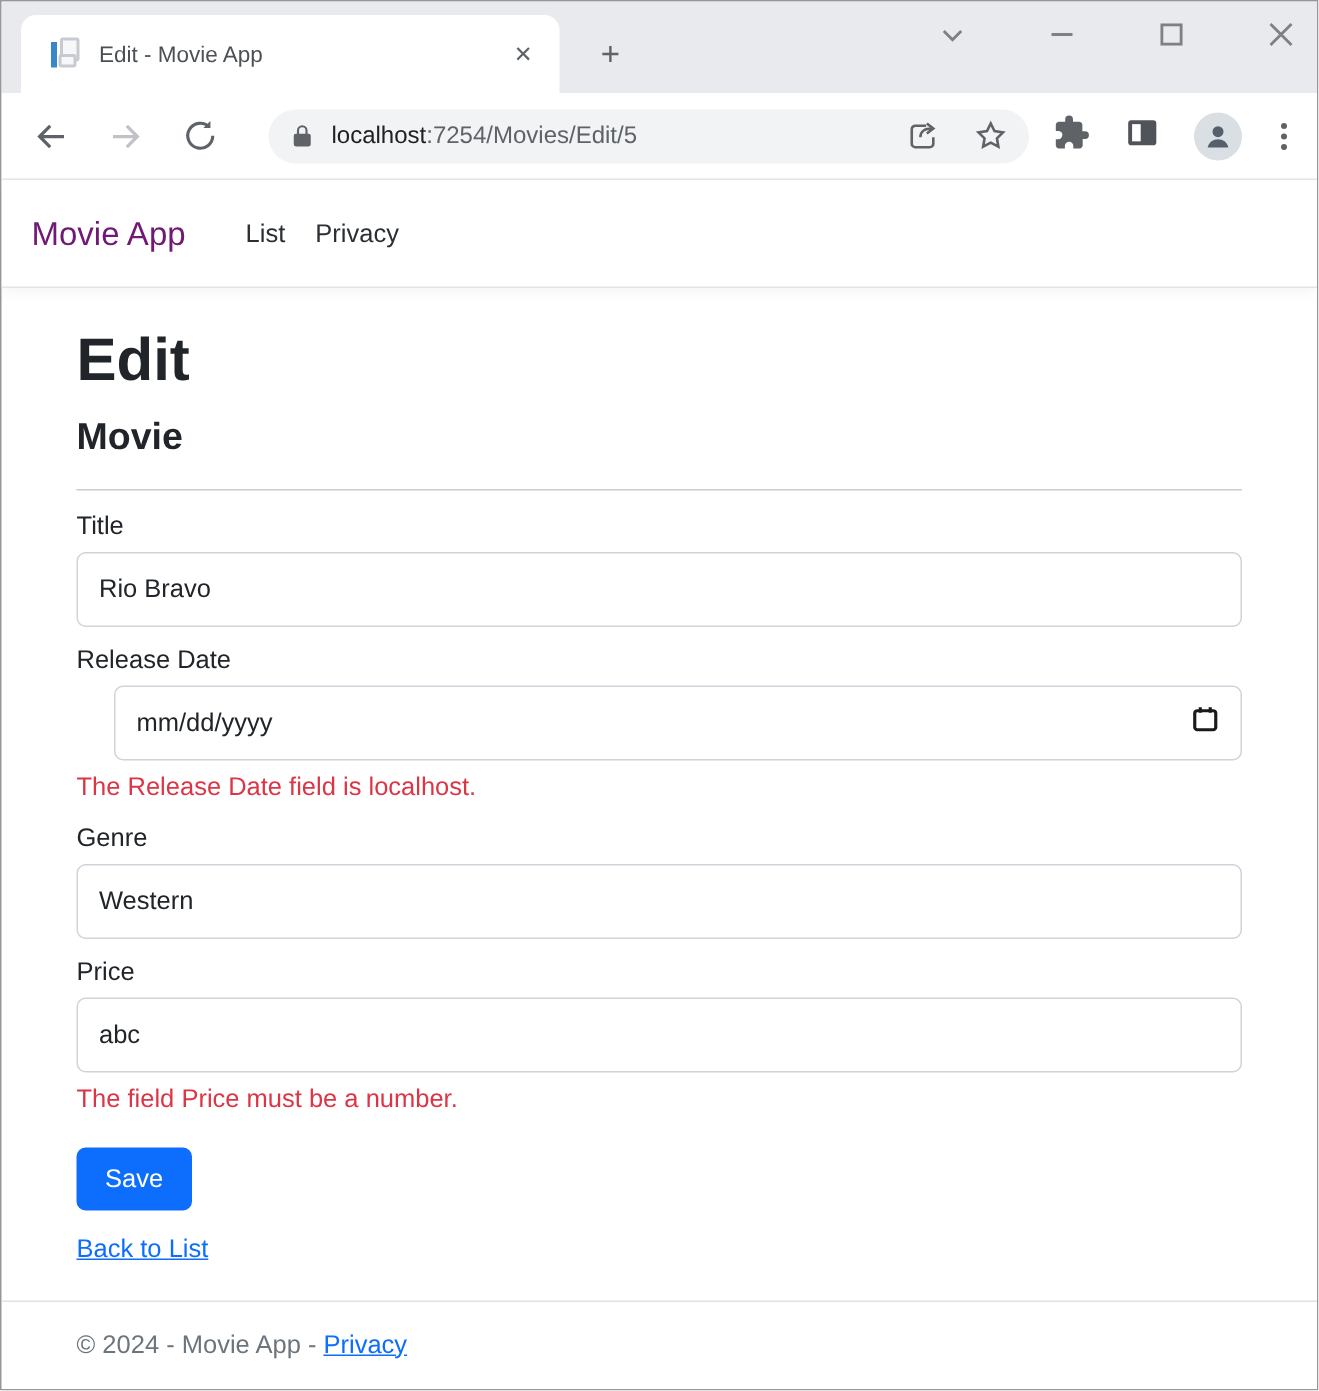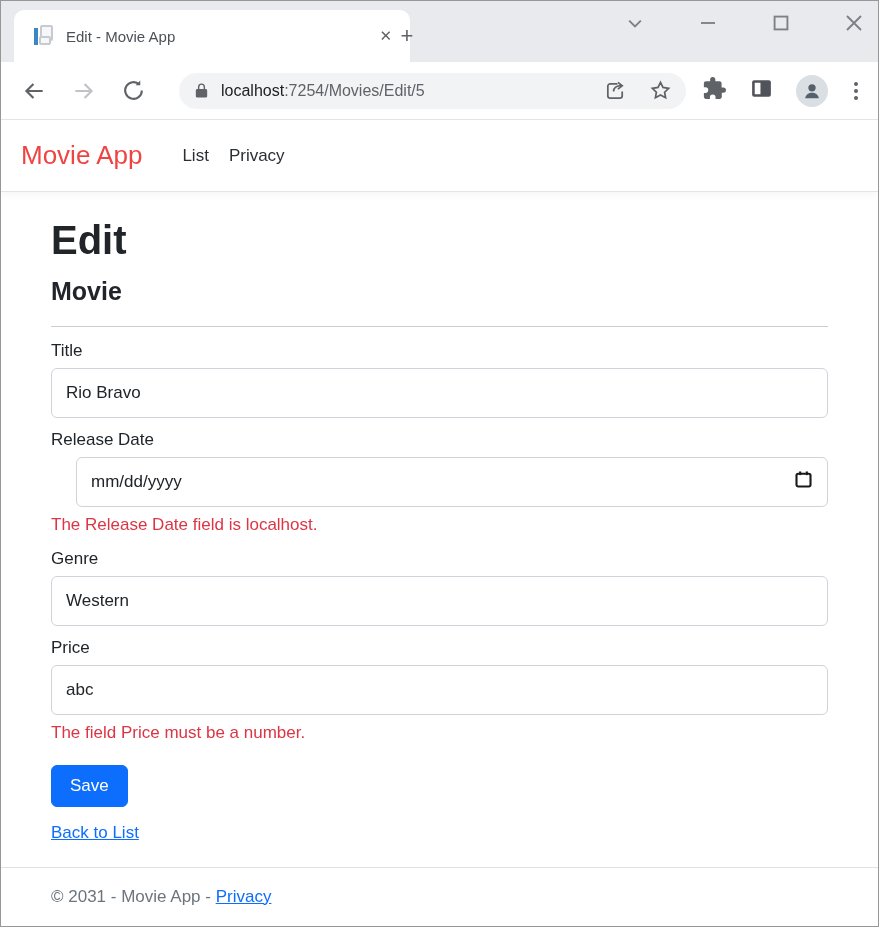--- a/index.html
+++ b/index.html
@@ -2,21 +2,21 @@
 <html><head>
 <meta charset="utf-8">
 <style>
   * { margin:0; padding:0; box-sizing:border-box; }
   html,body { background:#fff; }
   body { font-family:"Liberation Sans","DejaVu Sans",sans-serif; }
   .window { width:879px; height:927px; border:1px solid #979797; background:#fff; overflow:hidden; position:relative; }
 
   
   .tabstrip { height:61px; background:#e8eaed; position:relative; }
-  .tab { position:absolute; left:13px; top:9px; width:396px; height:52px; background:#fff; border-radius:10px 10px 0 0; display:flex; align-items:center; padding:0 12px 0 20px; }
+  .tab { position:absolute; left:13px; top:9px; width:359px; height:52px; background:#fff; border-radius:10px 10px 0 0; display:flex; align-items:center; padding:0 12px 0 20px; }
   .favicon { width:22px; height:22px; position:relative; flex:none; }
   .favicon .bar { position:absolute; left:0; top:3px; width:4px; height:17px; background:#3a87c8; }
   .favicon .doc { position:absolute; left:6px; top:0; width:13px; height:16px; border:2px solid #c7cbd1; border-radius:2px; background:#f6f7f8; }
   .favicon .doc2 { position:absolute; left:5px; top:11px; width:12px; height:9px; border:2px solid #c7cbd1; border-radius:2px; background:#f6f7f8; }
   .tab-title { font-size:15px; color:#4d5156; margin-left:10px; white-space:nowrap; overflow:hidden; flex:1; }
   .tab-close { font-size:15px; color:#5f6368; padding:2px 6px; cursor:pointer; flex:none; }
   .newtab-btn { position:absolute; left:392px; top:22px; width:28px; height:28px; text-align:center; line-height:26px; font-size:22px; color:#5f6368; cursor:pointer; }
   .win-controls { position:absolute; right:10px; top:8px; display:flex; gap:45px; align-items:center; }
   .win-controls svg { display:block; }
 
@@ -29,21 +29,21 @@
   .url .host { color:#202124; }
   .url .path { color:#5f6368; }
   .pill-ic { flex:none; margin-left:22px; display:flex; }
   .tb-right { display:flex; align-items:center; margin-left:16px; gap:22px; }
   .avatar-circle { width:32px; height:32px; border-radius:50%; background:#dadfe4; display:flex; align-items:center; justify-content:center; }
   .kebab { display:flex; flex-direction:column; gap:3px; padding:4px; }
   .kebab i { width:4px; height:4px; border-radius:50%; background:#5f6368; display:block; }
 
   
   .navbar { height:72px; background:#fff; display:flex; align-items:center; padding:0 20px; border-bottom:1px solid #e4e4e4; box-shadow:0 3px 8px rgba(0,0,0,.04); }
-  .brand { font-size:26px; color:#ef4444; text-decoration:none; margin-right:30px; }
+  .brand { font-size:22px; color:#701a75; text-decoration:none; margin-right:30px; }
   .nav-link { font-size:17px; color:#2b2f33; text-decoration:none; padding:8px 10px; }
 
   
   main { padding:25px 50px 0 50px; }
   h1.page-title { font-size:40px; line-height:1.15; font-weight:600; color:#212529; }
   h4.page-sub { font-size:25px; font-weight:600; color:#212529; margin-top:14px; }
   hr.rule { border:none; border-top:1px solid #ccc; margin:20px 0 14px 0; }
   .form-group { margin-bottom:12px; }
   .form-group label { display:block; font-size:17px; color:#212529; margin-bottom:7px; }
   .form-control { width:100%; height:50px; border:1px solid #ced4da; border-radius:6px; padding:0 14px; font-size:17px; color:#212529; font-family:inherit; background:#fff; outline:none; }
@@ -206,17 +206,17 @@
       </div>
 
       <button type="button" class="btn-save">Save</button>
     </form>
 
     <a class="back-link" href="#">Back to List</a>
   </main>
 
   <footer>
     <div class="inner">
-      <span>© 2031 - Movie App - </span><a href="#">Privacy</a>
+      <span>© 2024 - Movie App - </span><a href="#">Privacy</a>
     </div>
   </footer>
 
 </div>
 
 </body></html>

